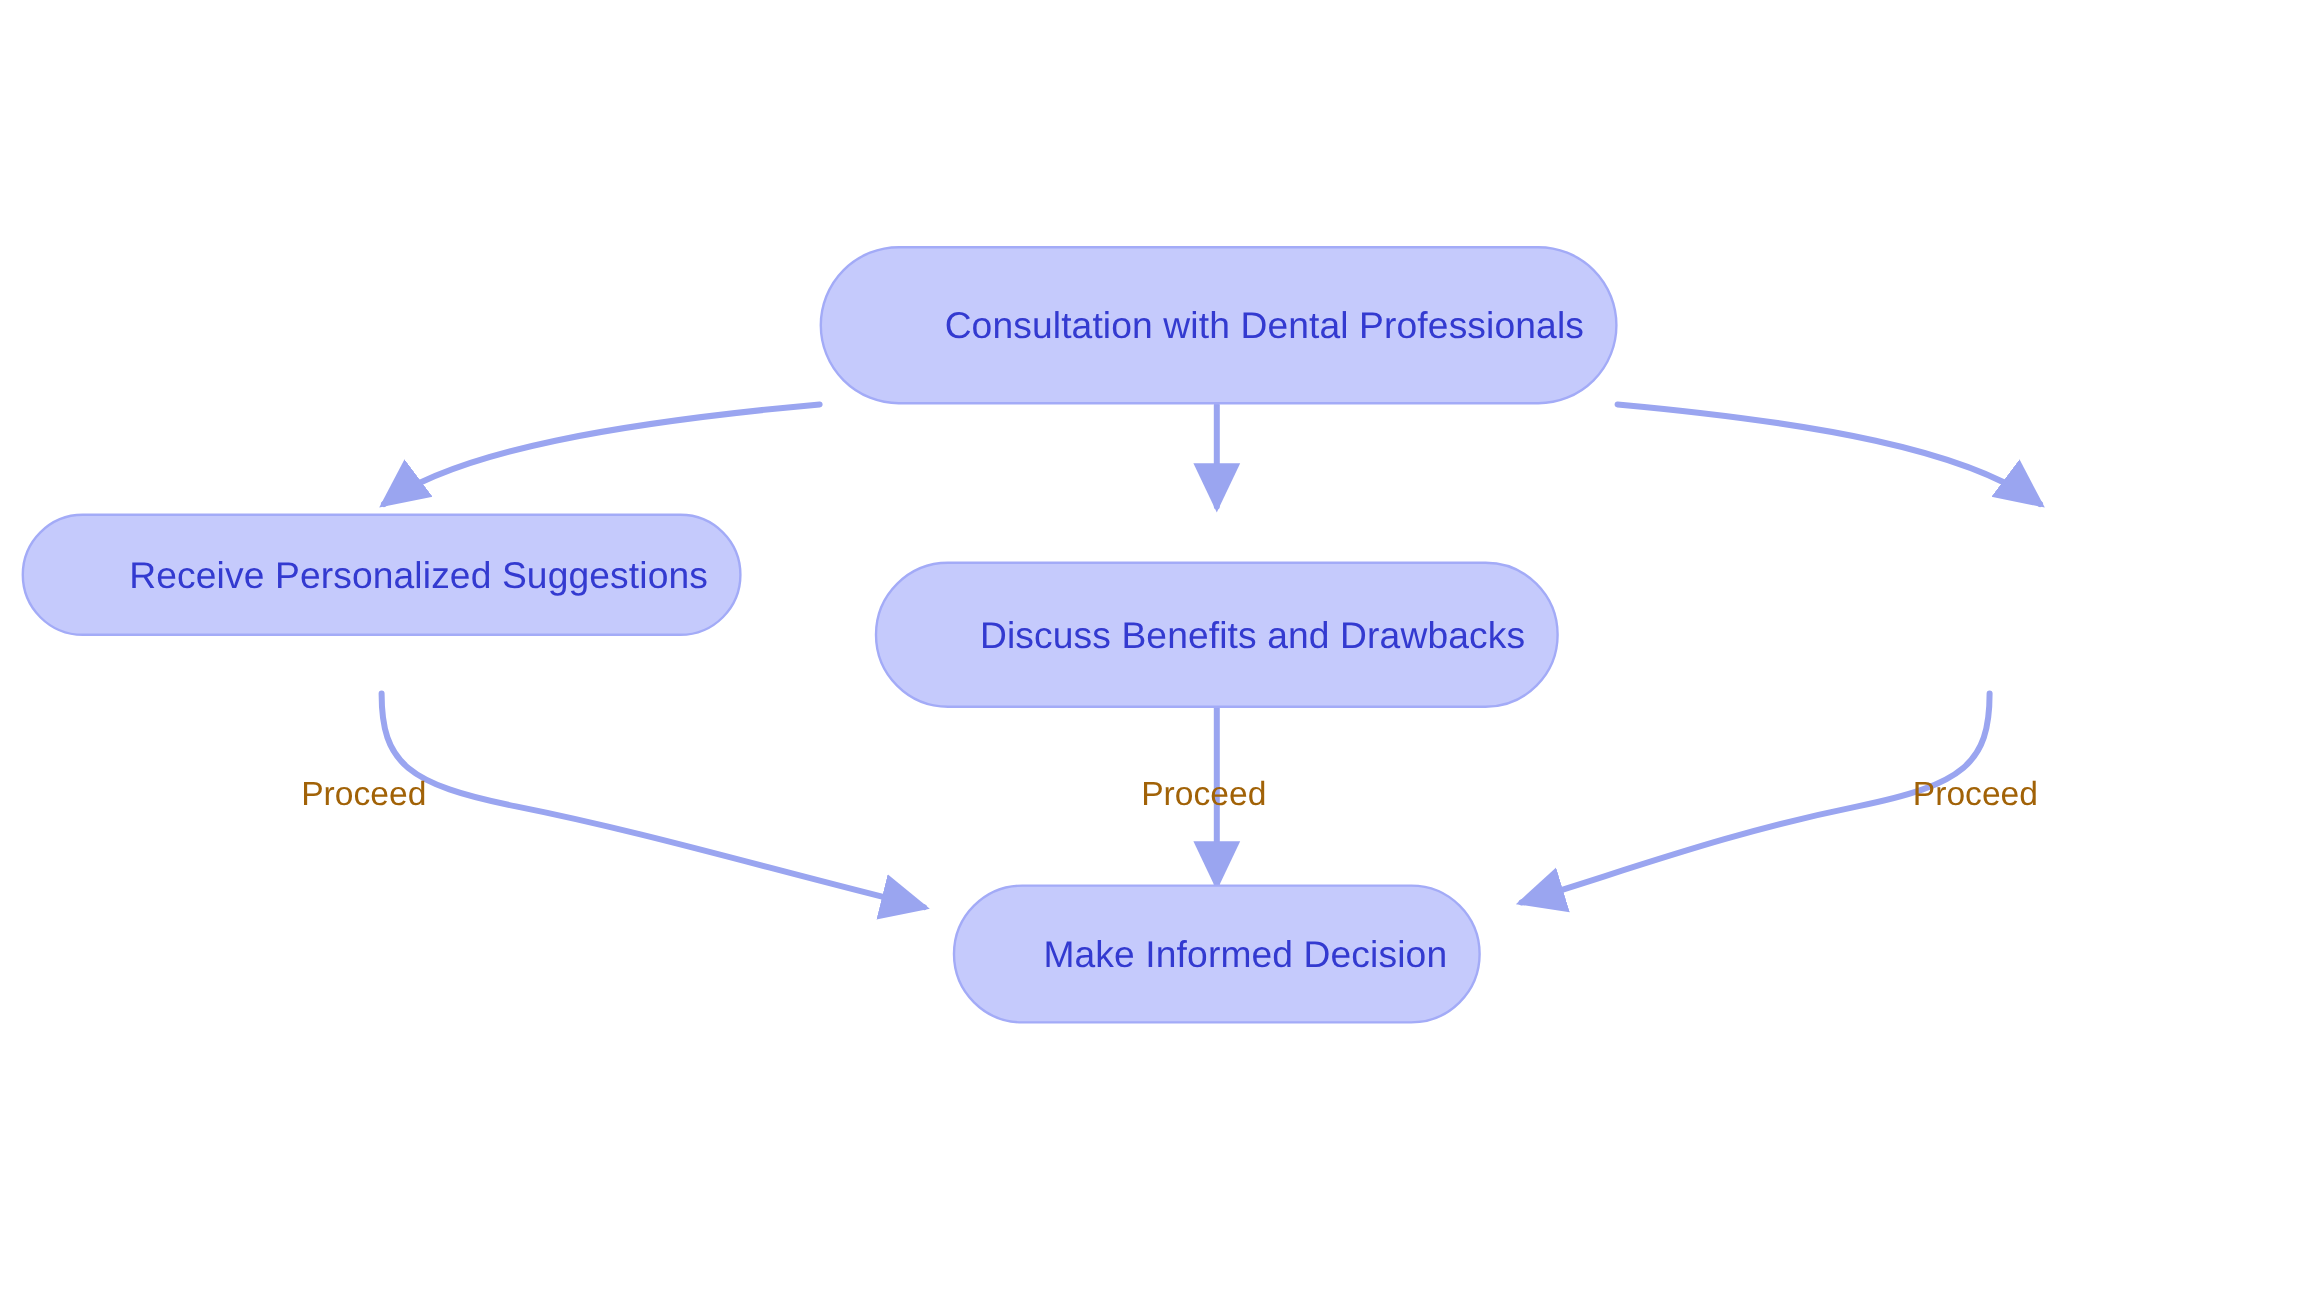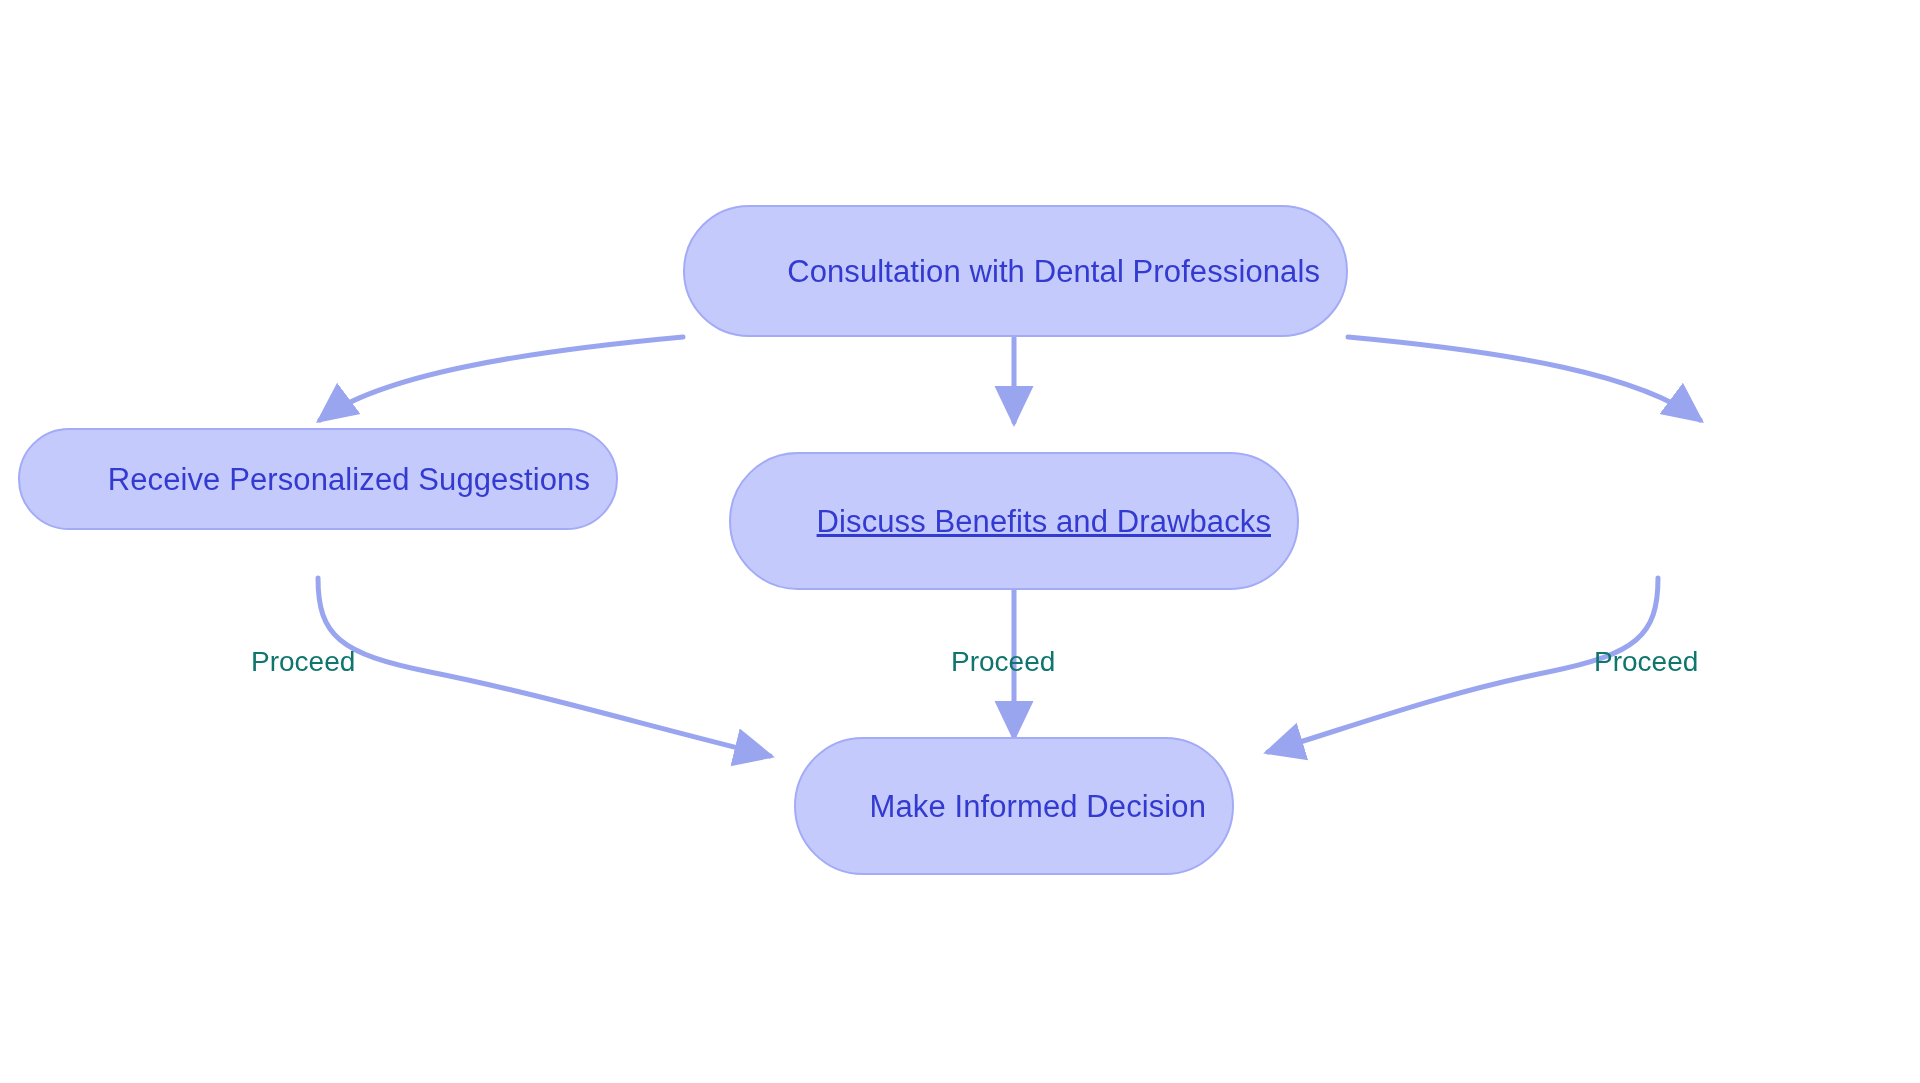--- a/index.html
+++ b/index.html
@@ -39,21 +39,21 @@
     white-space: nowrap;
     user-select: none;
   }
   .node-label {
     display: block;
     line-height: 1;
     padding: 0 26px;
   }
   .edge-label {
     position: absolute;
-    color: #0f766e;
+    color: #a16207;
     font-size: 28px;
     line-height: 1;
     white-space: nowrap;
     background: transparent;
     user-select: none;
     text-align: center;
   }
 </style>
 </head>
 <body>
@@ -81,26 +81,26 @@
   </svg>
 
   <div class="node" style="left:683px; top:205px; width:665px; height:132px;">
     <span class="node-label">Consultation with Dental Professionals</span>
   </div>
 
   <div class="node" style="left:18px; top:428px; width:600px; height:102px;">
     <span class="node-label">Receive Personalized Suggestions</span>
   </div>
 
-  <div class="node" style="left:729px; top:452px; width:570px; height:138px;text-decoration:underline;">
+  <div class="node" style="left:729px; top:468px; width:570px; height:122px;">
     <span class="node-label">Discuss Benefits and Drawbacks</span>
   </div>
 
 
-  <div class="node" style="left:794px; top:737px; width:440px; height:138px;">
+  <div class="node" style="left:794px; top:737px; width:440px; height:116px;">
     <span class="node-label">Make Informed Decision</span>
   </div>
 
   <div class="edge-label" style="left:251px; top:648px;">
     <span>Proceed</span>
   </div>
 
   <div class="edge-label" style="left:951px; top:648px;">
     <span>Proceed</span>
   </div>

